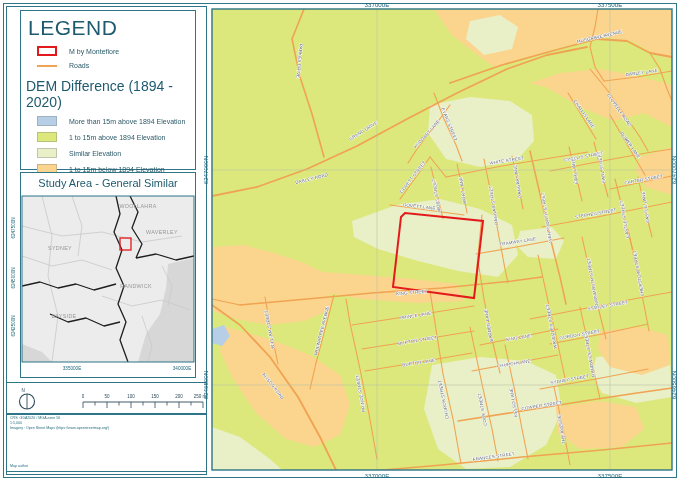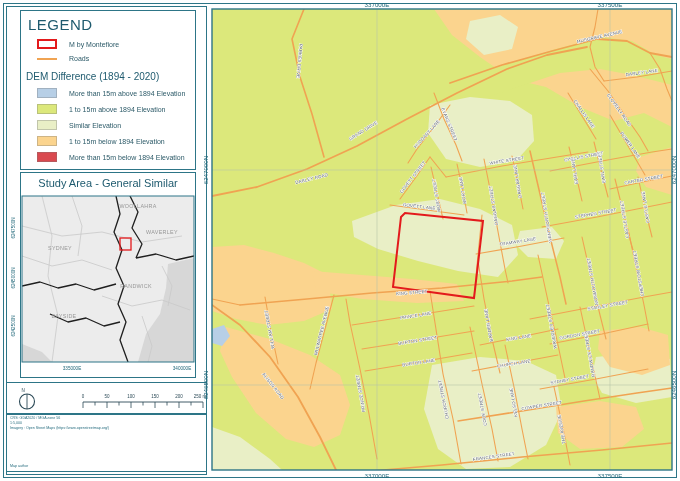--- a/index.html
+++ b/index.html
@@ -3,27 +3,27 @@
 <meta charset="utf-8">
 <style>
   html,body{margin:0;padding:0;background:#9aa0a6;}
   *{box-sizing:border-box;}
   #page{position:relative;width:680px;height:481px;background:#ffffff;overflow:hidden;
         font-family:"Liberation Sans",sans-serif;}
   .outer-border{position:absolute;left:3px;top:3px;width:674px;height:475px;
         border:1px solid #2d7587;pointer-events:none;}
   .panel-outer{position:absolute;left:6px;top:6px;width:201px;height:469px;border:1px solid #2d7587;}
   .legend-box{position:absolute;left:20px;top:10px;width:176px;height:160px;border:1px solid #2d7587;background:#fff;}
-  .legend-title{margin:5px 0 2px 7px;font-size:15px;letter-spacing:.5px;color:#1e5a6e;}
+  .legend-title{margin:5px 0 2px 7px;font-size:21px;letter-spacing:.5px;color:#1e5a6e;}
   .lrow{display:flex;align-items:center;margin:6px 0 6px 16px;}
   .sw{width:20px;height:10px;flex:0 0 20px;margin-right:12px;border:1px solid rgba(120,120,120,.35);}
   .sw-outline{width:20px;height:10px;flex:0 0 20px;margin-right:12px;background:#fff;}
   .sw-line{width:20px;height:2px;flex:0 0 20px;margin-right:12px;}
   .llbl{font-size:7px;color:#2c5a68;}
-  .dem-heading{margin:9px 0 1px 5px;font-size:10px;color:#1e5a6e;}
+  .dem-heading{margin:9px 0 1px 5px;font-size:14px;color:#1e5a6e;}
   .study-box{position:absolute;left:20px;top:172px;width:176px;height:206px;border:1px solid #2d7587;background:#fff;}
   .study-title{text-align:center;margin-top:4px;font-size:11px;color:#1e5a6e;}
   .north-box{position:absolute;left:6px;top:382px;width:201px;height:32px;border:1px solid #2d7587;background:#fff;}
   .notes-box{position:absolute;left:6px;top:414px;width:201px;height:58px;border:1px solid #2d7587;background:#fff;}
   .note-line{font-size:3.6px;color:#2a6f80;margin:1px 0 0 3px;line-height:4.2px;}
   .note-credit{position:absolute;left:3px;bottom:3px;font-size:3.6px;color:#2a6f80;}
   svg{display:block;}
   svg text{font-family:"Liberation Sans",sans-serif;}
   .st{fill:#5d6570;font-size:4.4px;paint-order:stroke;stroke:#ffffff;stroke-width:0.9px;
       letter-spacing:.2px;text-anchor:middle;}

